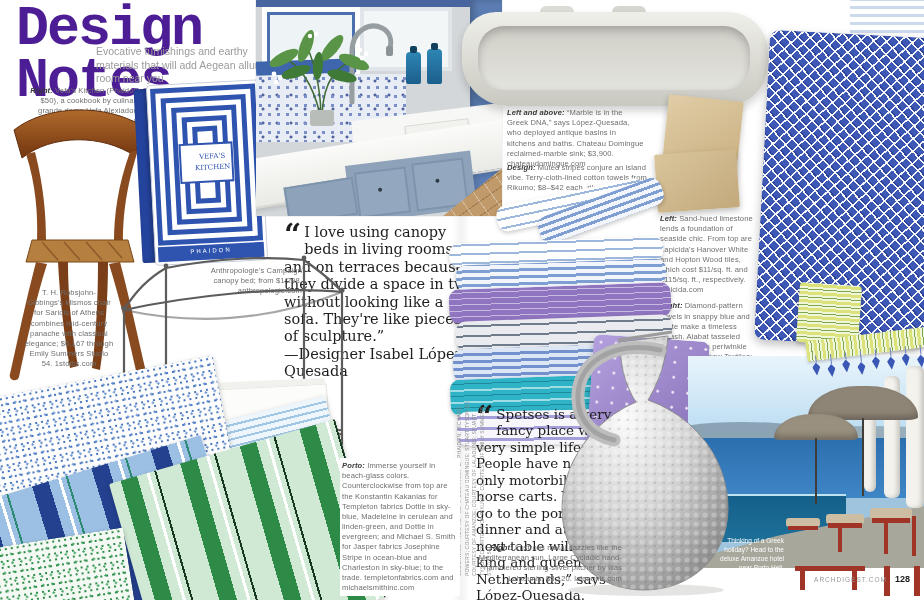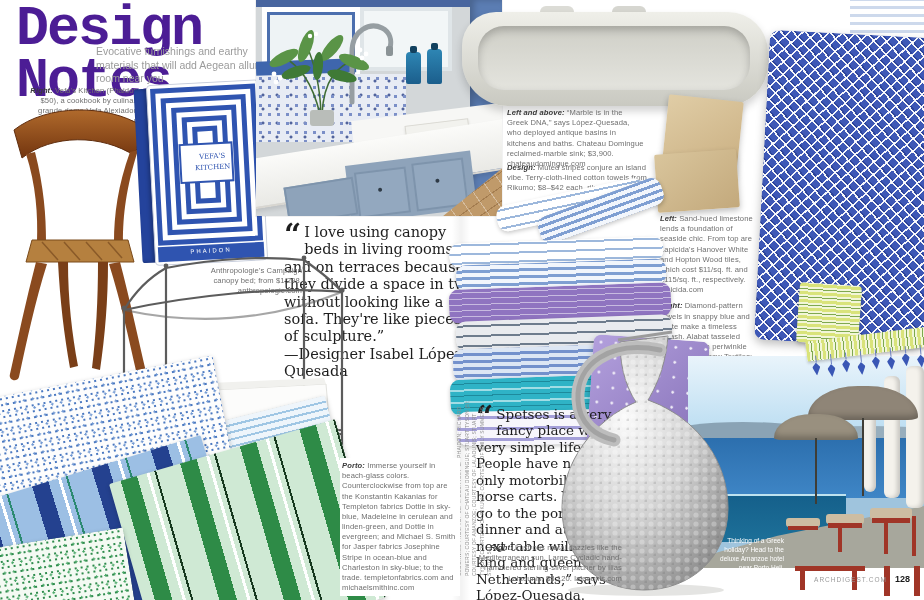--- a/index.html
+++ b/index.html
@@ -101,20 +101,23 @@
     <path d="M24,54 C34,85 36,115 35,142 L44,142 C44,115 42,88 33,52 Z" fill="#8a4a1f"></path>
     <path d="M128,52 C116,85 112,115 112,142 L121,142 C121,115 124,88 136,50 Z" fill="#8a4a1f"></path>
     <path d="M30,140 L126,140 L132,162 L24,162 Z" fill="#b5803f" stroke="#7a4a1a" stroke-width="1"></path>
     <path d="M40,142 L56,160 M62,142 L78,160 M84,142 L100,160 M106,142 L120,158" stroke="#8a5a28" stroke-width="1.5"></path>
     <path d="M34,162 C24,200 16,238 8,274 C6,280 15,283 17,277 C25,240 33,202 45,164 Z" fill="#8a4a1f"></path>
     <path d="M118,162 C128,200 136,238 144,272 C146,278 137,281 135,275 C127,240 119,202 107,164 Z" fill="#8a4a1f"></path>
     <path d="M56,162 C58,200 62,235 68,268 L76,266 C70,234 66,200 66,162 Z" fill="#7a3f18"></path>
     <path d="M96,162 C96,200 94,235 90,268 L98,270 C103,236 106,200 106,162 Z" fill="#7a3f18"></path>
   </svg>
 
+  <div class="abs cap c" style="left:24px;top:288px;width:90px;">
+    <span>T. H. Robsjohn-Gibbings's klismos chair for Saridis of Athens combines mid-century panache with classical elegance; $6,167 through Emily Summers Studio 54. 1stdibs.com</span>
+  </div>
 
   <div class="abs" style="left:138px;top:82px;width:126px;height:182px;transform:rotate(-3deg);">
     <div class="abs" style="left:0;top:4px;width:14px;height:174px;background:#24439c;border-radius:3px 0 0 3px;box-shadow:inset -3px 0 4px rgba(0,0,0,.3);"></div>
     <svg class="abs" style="left:12px;top:0;" width="114" height="182" viewBox="0 0 114 182">
       <rect x="1" y="1" width="112" height="180" rx="4" fill="#ffffff" stroke="#c9cfdd"></rect>
       <g fill="none" stroke="#2f54b0" stroke-width="5">
         <rect x="7" y="7" width="100" height="152"></rect>
         <rect x="17" y="17" width="80" height="132"></rect>
         <rect x="27" y="27" width="60" height="112"></rect>
         <rect x="37" y="37" width="40" height="92"></rect>

